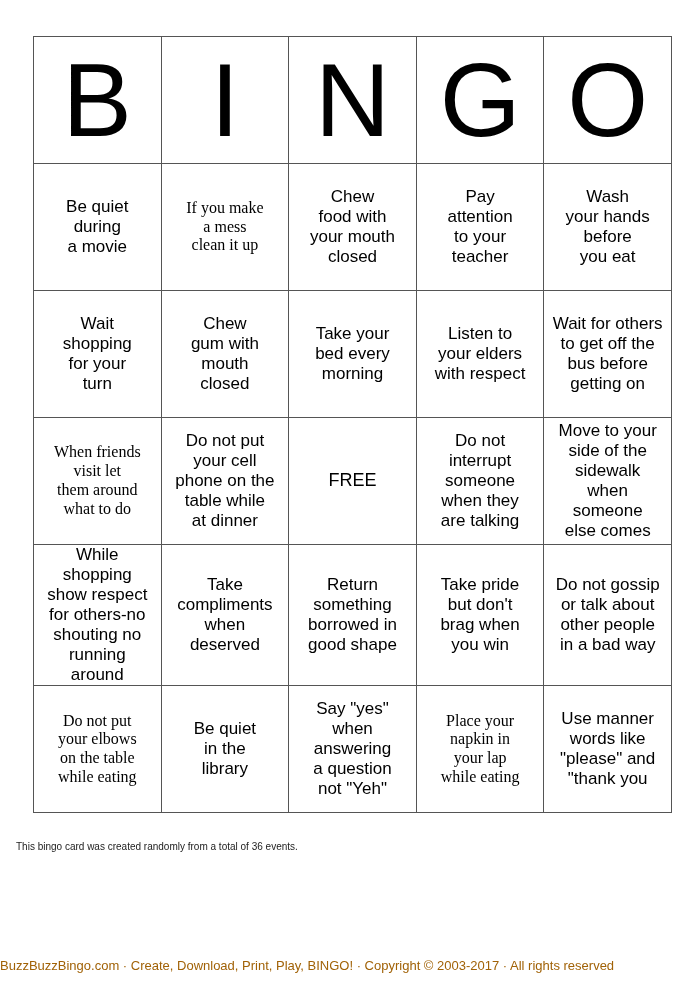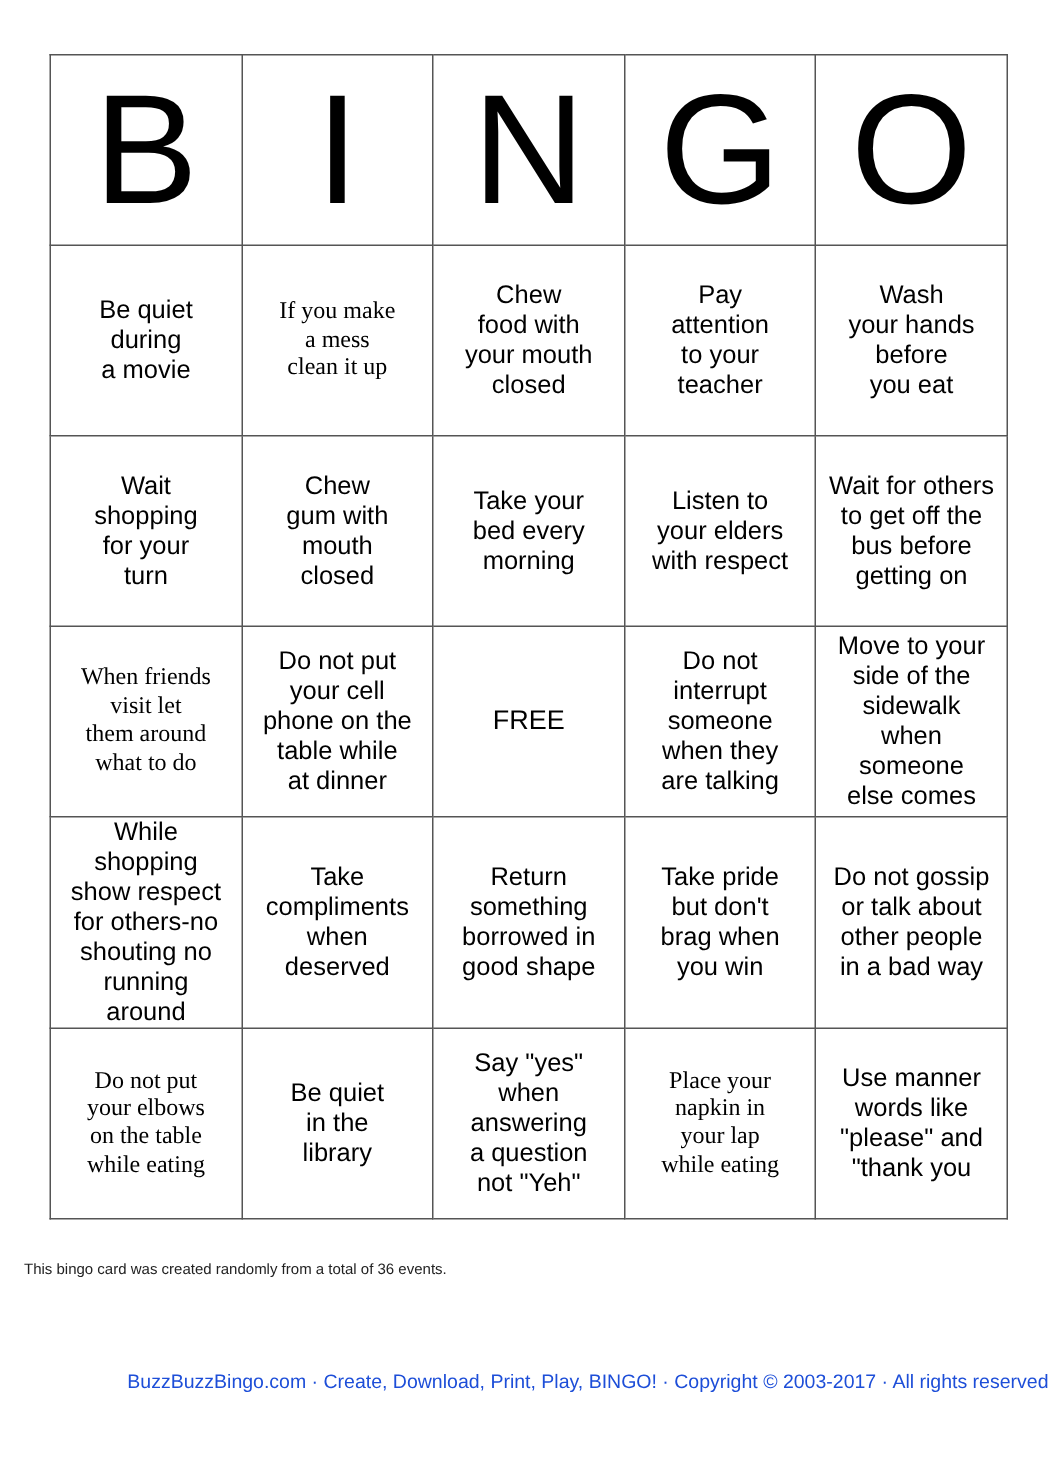--- a/index.html
+++ b/index.html
@@ -49,24 +49,24 @@
       left: 16px;
       top: 807px;
       font-size: 10px;
       color: #222;
       margin-top: 34px;
     }
     .footer {
       position: absolute;
       left: 0;
       width: 699px;
-      top: 913px;
-      text-align: right;
+      top: 958px;
+      text-align: left;
       font-size: 13px;
-      color: #1d4ed8;
+      color: #a16207;
     }
   </style>
 </head>
 <body>
 
 <table class="card">
   <tbody>
       <tr>
     <td class="hdr">B</td>
     <td class="hdr">I</td>

